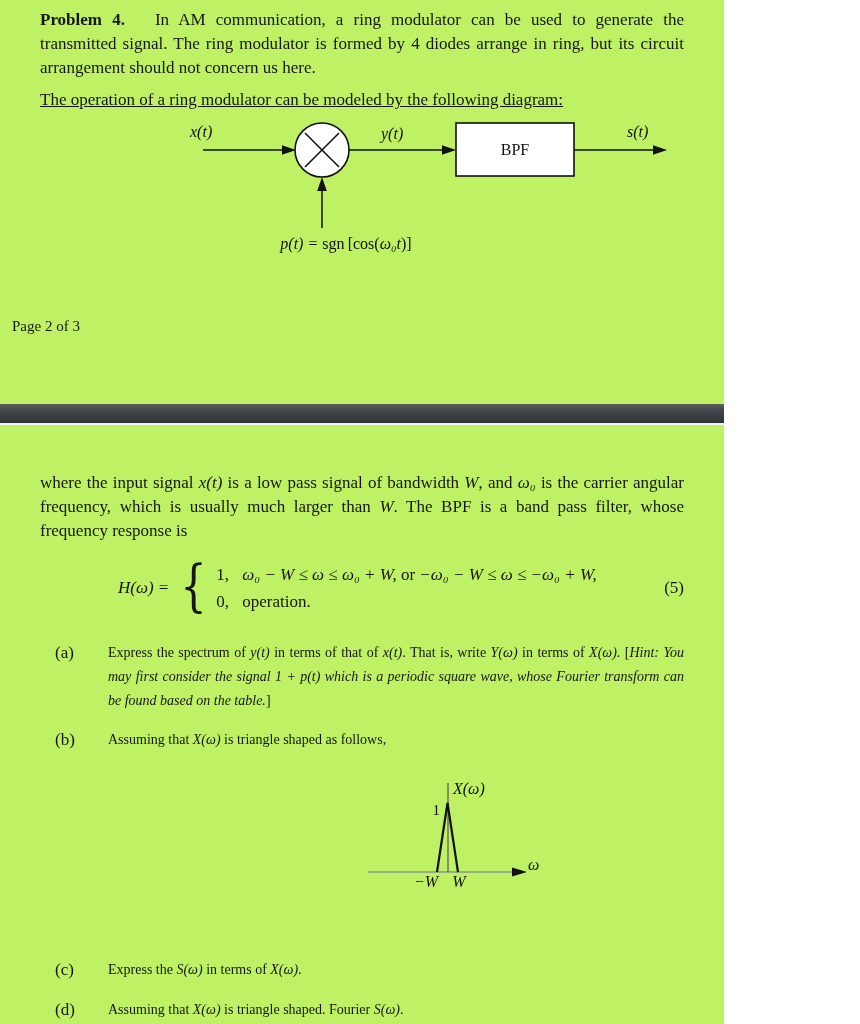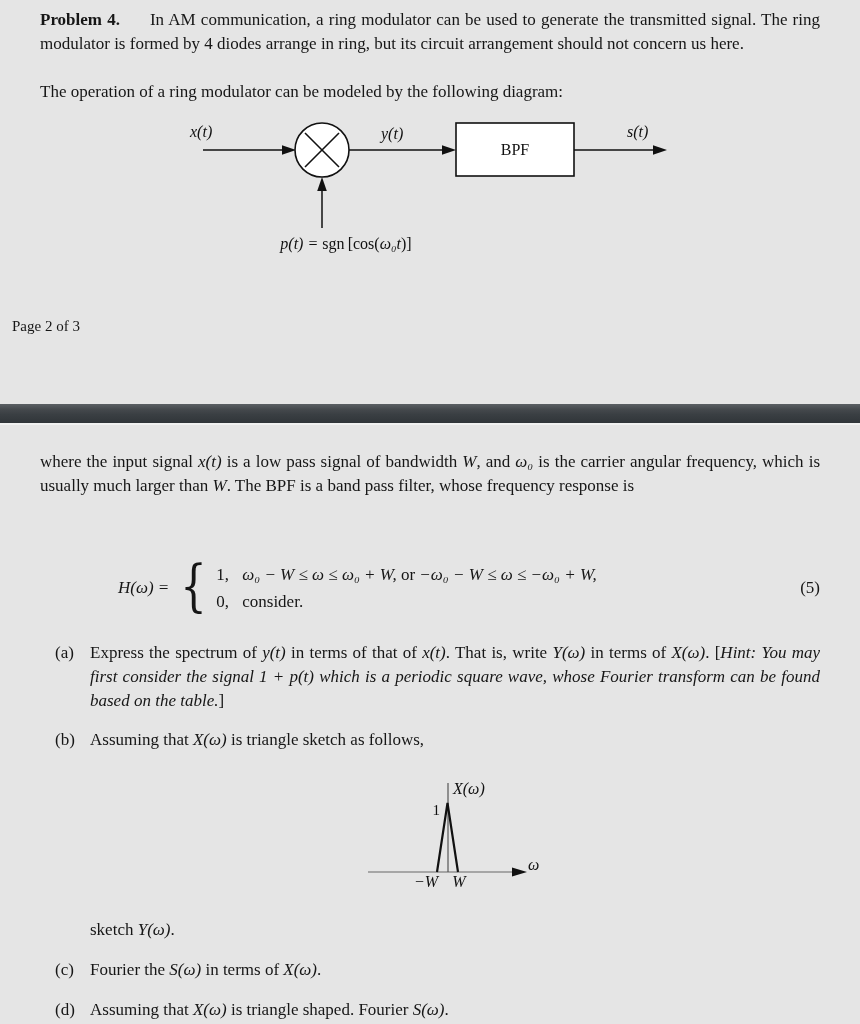--- a/index.html
+++ b/index.html
@@ -2,21 +2,21 @@
 <html><head>
 <meta charset="utf-8">
 <style>
   html,body { margin:0; padding:0; }
   body {
     width:860px; height:1024px; background:#ffffff;
     font-family:"Liberation Serif","DejaVu Serif",serif;
     color:#161616;
     -webkit-font-smoothing:antialiased;
   }
-  #document { position:relative; width:860px; height:1024px; overflow:hidden; background:#e5e5e5; }
+  #document { position:relative; width:724px; height:1024px; overflow:hidden; background:#bef264; }
 
   .textblock { position:absolute; font-size:17px; line-height:24px; text-align:justify; }
   .it { font-style:italic; }
   .bold { font-weight:bold; margin-right:30px; }
 
   
   #page-footer { position:absolute; top:316px; left:12px; width:860px; text-align:left; font-size:15px; line-height:20px; }
 
   
   #page-divider {
@@ -42,31 +42,31 @@
   }
   .eq-rows { display:flex; flex-direction:column; }
   .eq-row { display:flex; line-height:27px; }
   .eq-val { width:22px; }
   .eq-cond { margin-left:4px; }
   #eq-number { margin-left:auto; }
 
   
   .item { position:absolute; left:55px; right:40px; }
   .item .ilabel { position:absolute; left:0; top:0; font-size:17px; line-height:24px; }
-  .item .ibody { margin-left:35px; font-size:17px; line-height:24px; text-align:justify; }
+  .item .ibody { margin-left:53px; font-size:14px; line-height:24px; text-align:justify; }
 </style>
 </head>
 <body>
 
 <div id="document">
 
   <div class="textblock" style="left:40px; right:40px; top:8px;">
     <span class="bold">Problem 4.</span><span>In AM communication, a ring modulator can be used to generate the transmitted signal. The ring modulator is formed by 4 diodes arrange in ring, but its circuit arrangement should not concern us here.</span>
   </div>
-  <div class="textblock" style="left:40px; right:40px; top:80px;">
+  <div class="textblock" style="left:40px; right:40px; top:88px;text-decoration:underline;">
     <span>The operation of a ring modulator can be modeled by the following diagram:</span>
   </div>
 
   <svg style="left:150px; top:110px;" width="530" height="155" viewBox="0 0 530 155">
 
     <text class="mathlab" x="40" y="27">x(t)</text>
     <line x1="53" y1="40" x2="133" y2="40" stroke="#111" stroke-width="1.5"></line>
     <polygon points="146,40 132,35.2 132,44.8" fill="#111"></polygon>
 
     <circle cx="172" cy="40" r="27" fill="#fff" stroke="#111" stroke-width="1.6"></circle>
@@ -88,74 +88,71 @@
     <polygon points="172,67 167.2,81 176.8,81" fill="#111"></polygon>
     <text x="196" y="139" text-anchor="middle" font-size="16"><tspan font-style="italic">p(t) = </tspan><tspan font-style="normal">sgn [cos(</tspan><tspan font-style="italic">ω₀t</tspan><tspan font-style="normal">)]</tspan></text>
   </svg>
 
   <div id="page-footer">
     <span>Page 2 of 3</span>
   </div>
 
   <div id="page-divider"></div>
 
-  <div class="textblock" style="left:40px; right:40px; top:450px;">
+  <div class="textblock" style="left:40px; right:40px; top:471px;">
     <span>where the input signal </span><span class="it">x(t)</span><span> is a low pass signal of bandwidth </span><span class="it">W</span><span>, and </span><span class="it">ω₀</span><span> is the carrier angular frequency, which is usually much larger than </span><span class="it">W</span><span>. The BPF is a band pass filter, whose frequency response is</span>
   </div>
 
   <div id="equation">
     <span id="eq-lhs">H(ω) =</span>
     <span id="eq-brace">{</span>
     <span class="eq-rows">
       <span class="eq-row">
         <span class="eq-val">1,</span>
         <span class="eq-cond"><span class="it">ω₀ − W ≤ ω ≤ ω₀ + W,</span><span>&nbsp;or&nbsp;</span><span class="it">−ω₀ − W ≤ ω ≤ −ω₀ + W,</span></span>
       </span>
       <span class="eq-row">
         <span class="eq-val">0,</span>
-        <span class="eq-cond">consider.</span>
+        <span class="eq-cond">operation.</span>
       </span>
     </span>
     <span id="eq-number">(5)</span>
   </div>
 
   <div class="item" style="top:641px;">
     <span class="ilabel">(a)</span>
     <div class="ibody">
       <span>Express the spectrum of </span><span class="it">y(t)</span><span> in terms of that of </span><span class="it">x(t)</span><span>. That is, write </span><span class="it">Y(ω)</span><span> in terms of </span><span class="it">X(ω)</span><span>. [</span><span class="it">Hint: You may first consider the signal 1 + p(t) which is a periodic square wave, whose Fourier transform can be found based on the table.</span><span>]</span>
     </div>
   </div>
 
   <div class="item" style="top:728px;">
     <span class="ilabel">(b)</span>
     <div class="ibody">
-      <span>Assuming that </span><span class="it">X(ω)</span><span> is triangle sketch as follows,</span>
+      <span>Assuming that </span><span class="it">X(ω)</span><span> is triangle shaped as follows,</span>
     </div>
   </div>
 
   <svg style="left:360px; top:775px;" width="195" height="118" viewBox="0 0 195 118">
     <line x1="8" y1="97" x2="153" y2="97" stroke="#909090" stroke-width="1.5"></line>
     <polygon points="167,97 152,92.4 152,101.6" fill="#111"></polygon>
     <line x1="88" y1="8" x2="88" y2="97" stroke="#555" stroke-width="1.2"></line>
     <path d="M77 97 L87.5 28 L98 97" fill="none" stroke="#111" stroke-width="2.2"></path>
     <text class="mathlab" x="93" y="19">X(ω)</text>
     <text x="80" y="40" font-size="15" text-anchor="end">1</text>
     <text class="tick" x="66" y="112" text-anchor="middle">−W</text>
     <text class="tick" x="99" y="112" text-anchor="middle">W</text>
     <text class="tick" x="168" y="95">ω</text>
   </svg>
 
-  <div class="textblock" style="left:90px; right:40px; top:918px; text-align:left;">
-    <span>sketch </span><span class="it">Y(ω)</span><span>.</span>
-  </div>
 
   <div class="item" style="top:958px;">
     <span class="ilabel">(c)</span>
     <div class="ibody" style="text-align:left;">
-      <span>Fourier the </span><span class="it">S(ω)</span><span> in terms of </span><span class="it">X(ω)</span><span>.</span>
+      <span>Express the </span><span class="it">S(ω)</span><span> in terms of </span><span class="it">X(ω)</span><span>.</span>
     </div>
   </div>
 
   <div class="item" style="top:998px;">
     <span class="ilabel">(d)</span>
     <div class="ibody" style="text-align:left;">
       <span>Assuming that </span><span class="it">X(ω)</span><span> is triangle shaped. Fourier </span><span class="it">S(ω)</span><span>.</span>
     </div>
   </div>
 

